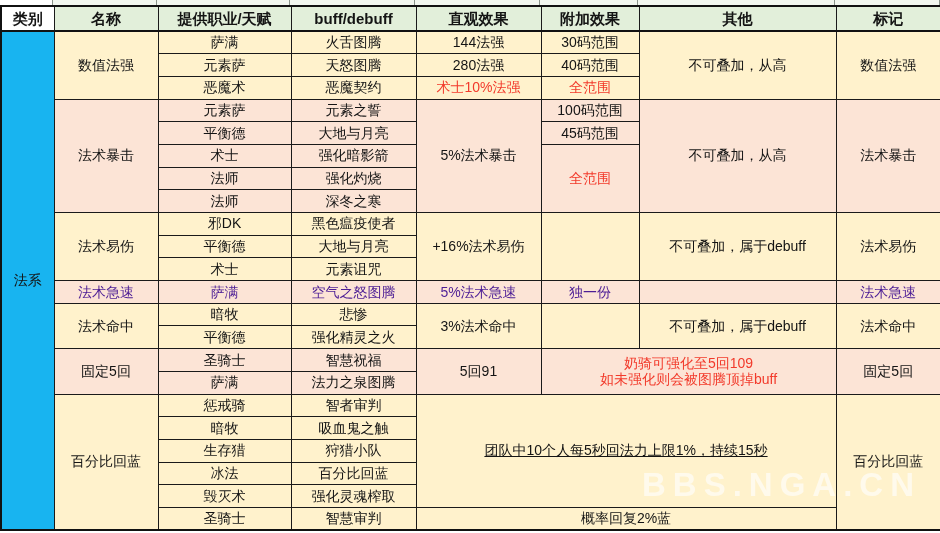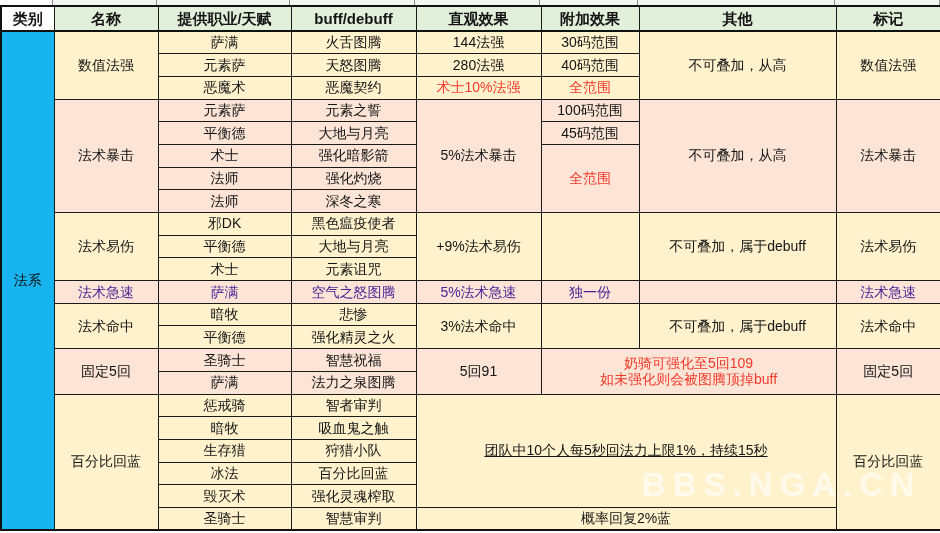--- a/index.html
+++ b/index.html
@@ -144,21 +144,21 @@
       </tr>
       <tr>
         <td class="p">法师</td>
         <td class="p">深冬之寒</td>
       </tr>
 
       <tr>
         <td class="y name" rowspan="3">法术易伤</td>
         <td class="y">邪DK</td>
         <td class="y">黑色瘟疫使者</td>
-        <td class="y" rowspan="3">+9%法术易伤</td>
+        <td class="y" rowspan="3">+16%法术易伤</td>
         <td class="y" rowspan="3"></td>
         <td class="y" rowspan="3">不可叠加，属于debuff</td>
         <td class="y name" rowspan="3">法术易伤</td>
       </tr>
       <tr>
         <td class="y">平衡德</td>
         <td class="y">大地与月亮</td>
       </tr>
       <tr>
         <td class="y">术士</td>

